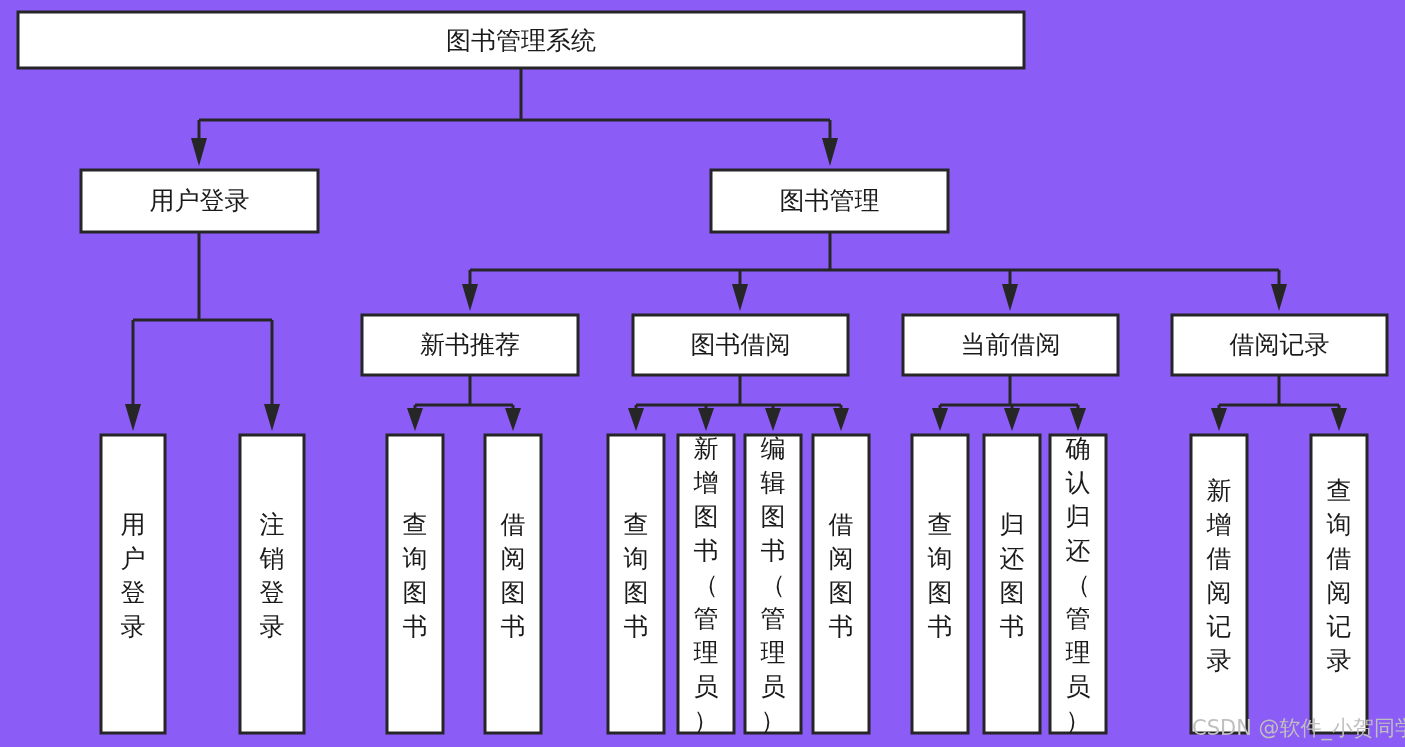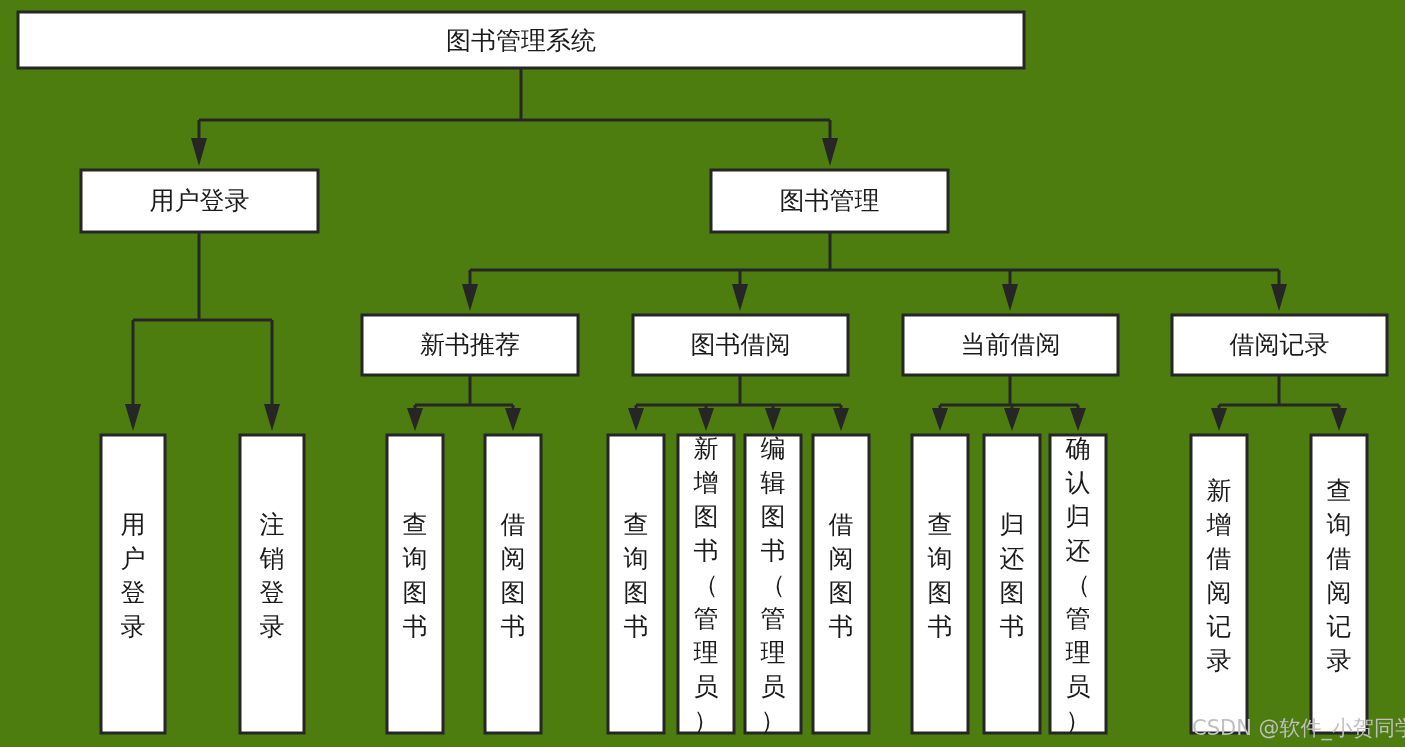--- a/index.html
+++ b/index.html
@@ -8,21 +8,21 @@
     padding: 0;
     background: #ffffff;
   }
   body {
     font-family: "DejaVu Sans", "Liberation Sans", sans-serif;
   }
   #diagram-root {
     position: relative;
     width: 1405px;
     height: 747px;
-    background: #4d7c0f;
+    background: #8b5cf6;
     overflow: hidden;
   }
   svg#tree-svg {
     position: absolute;
     top: 0;
     left: 0;
     width: 1405px;
     height: 747px;
     display: block;
   }

